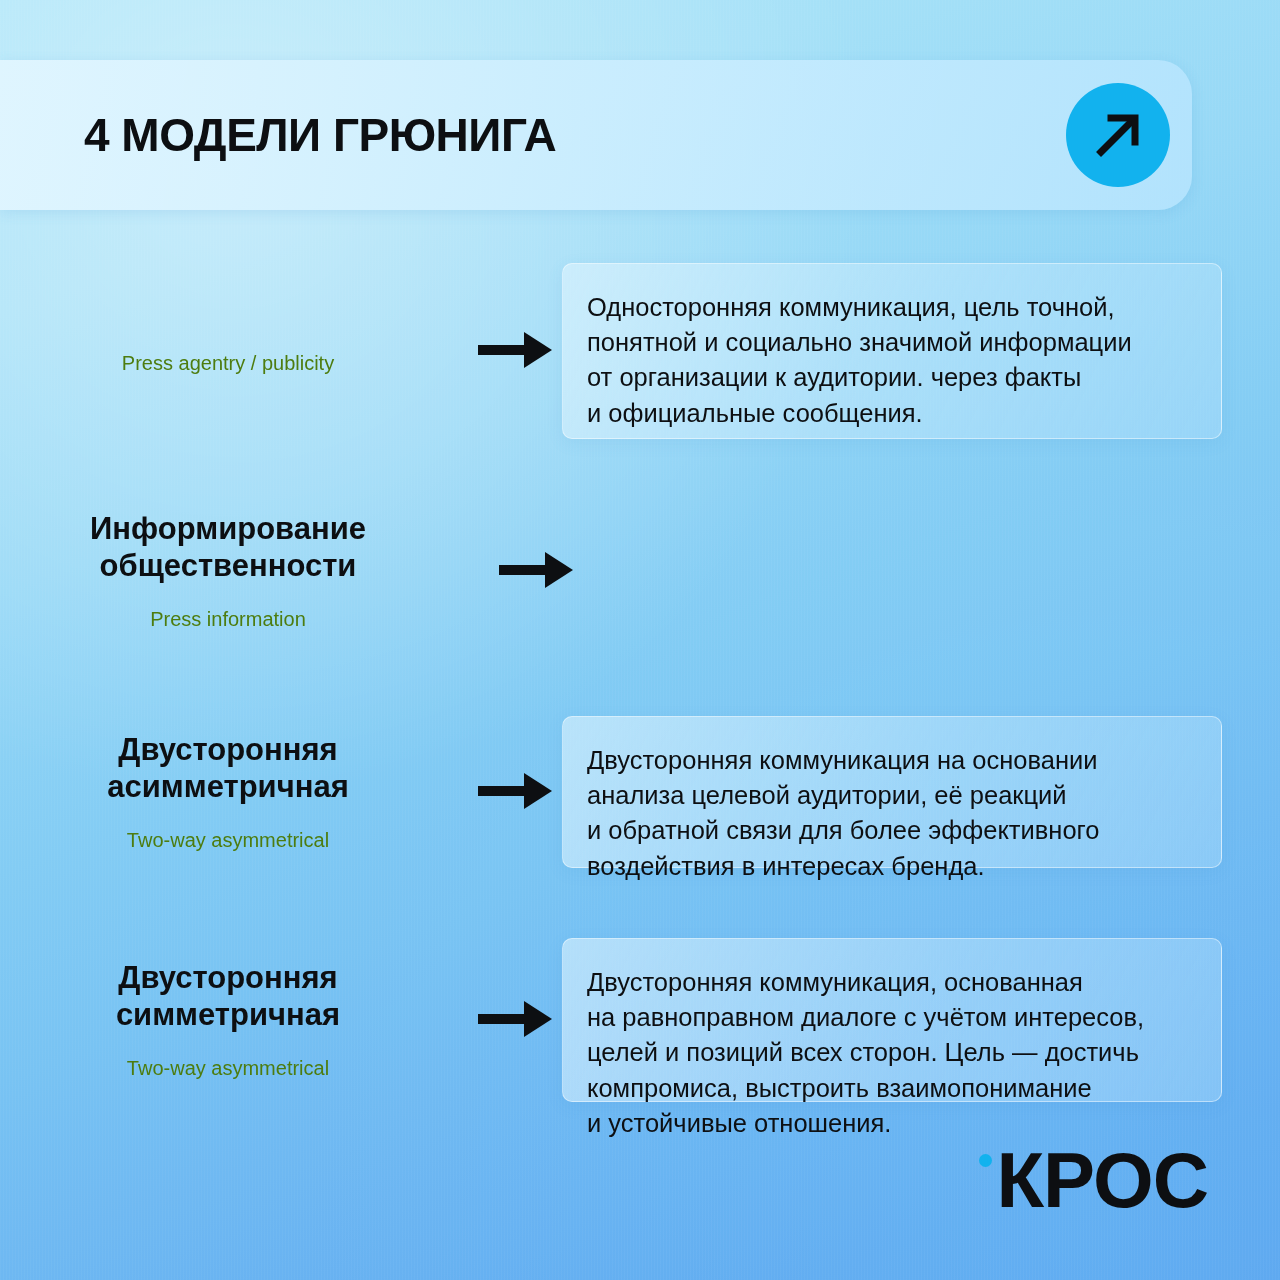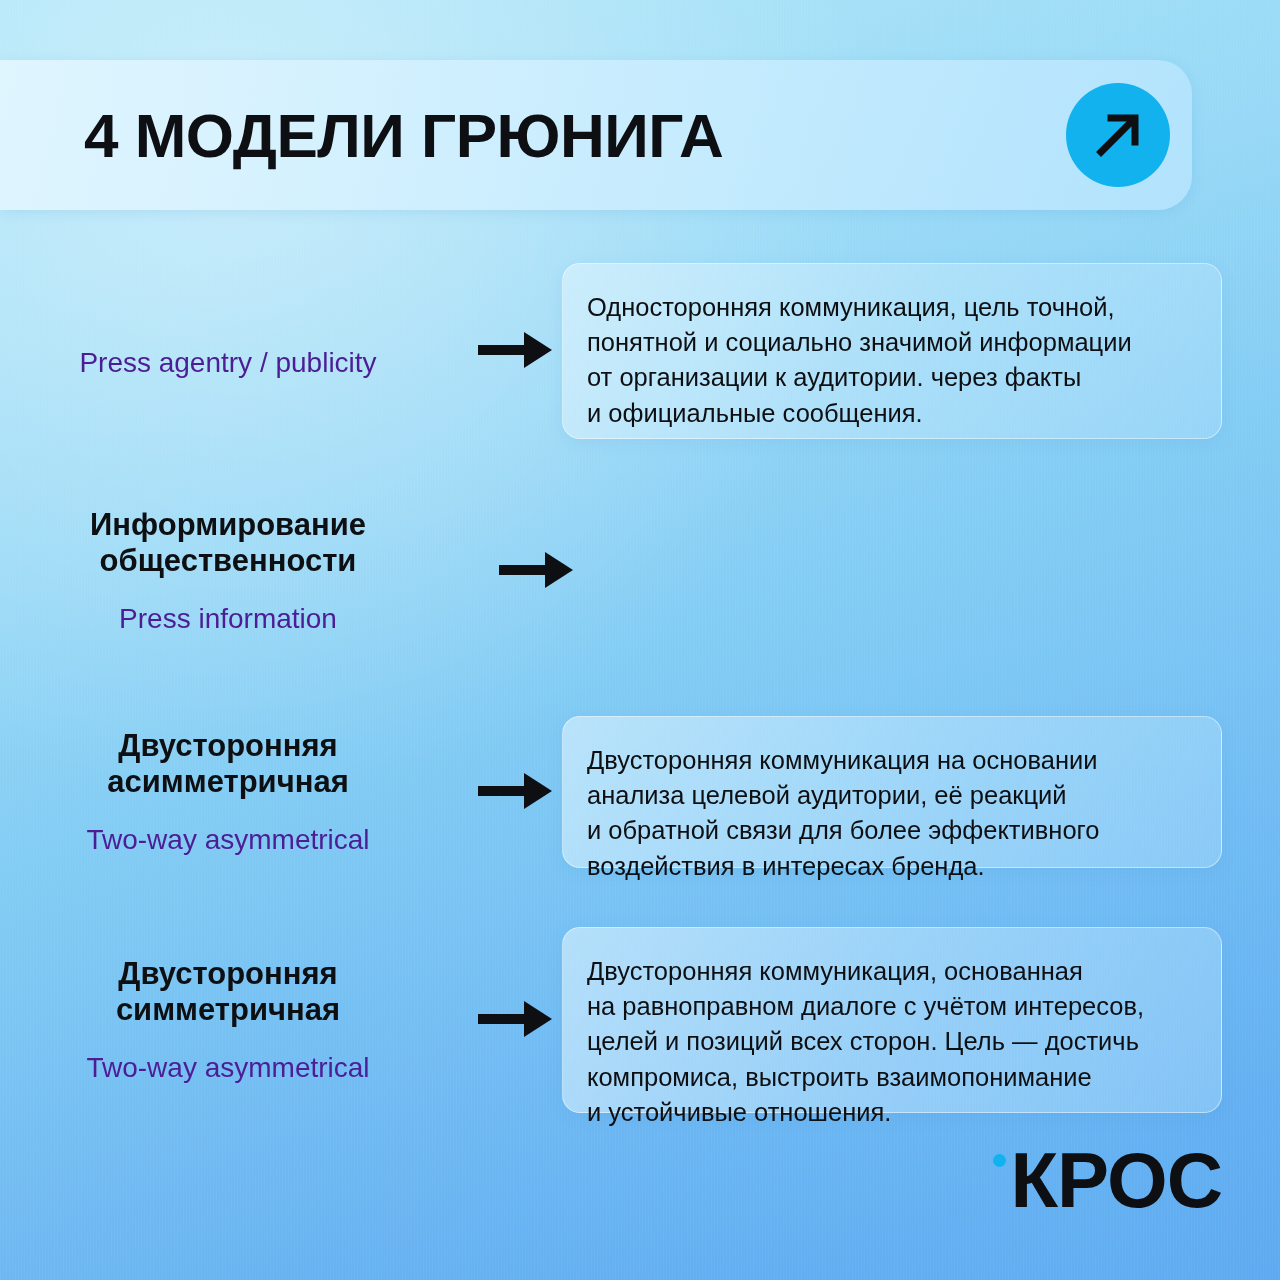--- a/index.html
+++ b/index.html
@@ -53,21 +53,21 @@
     border-bottom-right-radius: 34px;
     background: linear-gradient(100deg, rgba(226,246,255,0.92) 0%, rgba(207,239,255,0.86) 45%, rgba(186,230,255,0.78) 100%);
     box-shadow: 0 3px 14px rgba(60,140,210,0.14);
     display: flex;
     align-items: center;
     justify-content: space-between;
     box-sizing: border-box;
     padding: 0 22px 0 84px;
   }
   .header-title {
-    font-size: 62px;
+    font-size: 46px;
     font-weight: 800;
     letter-spacing: -0.5px;
     color: #0d0f12;
     white-space: nowrap;
   }
   .header-badge {
     width: 104px;
     height: 104px;
     border-radius: 50%;
     background: #12b2ee;
@@ -100,58 +100,58 @@
     color: #0d0f12;
   }
   .label .ru {
     font-size: 31px;
     font-weight: 700;
     line-height: 1.17;
     white-space: pre-line;
   }
   .label .en {
     margin-top: 24px;
-    font-size: 28px;
+    font-size: 20px;
     font-weight: 400;
     line-height: 1.15;
-    color: #4c1d95;
+    color: #4d7c0f;
   }
 
   .arrow {
     width: 92px;
     flex: 0 0 auto;
     display: flex;
     align-items: center;
     justify-content: center;
   }
   .arrow svg { display: block; }
 
   .card {
     flex: 0 0 auto;
     width: 660px;
-    border-radius: 18px;
+    border-radius: 10px;
     background: linear-gradient(115deg, rgba(225,245,255,0.58) 0%, rgba(205,237,255,0.42) 55%, rgba(190,230,255,0.34) 100%);
     border: 1px solid rgba(255,255,255,0.45);
     box-shadow: 0 4px 16px rgba(60,140,210,0.10);
     box-sizing: border-box;
     padding: 26px 26px 26px 24px;
     color: #0d0f12;
     font-size: 25.5px;
     line-height: 1.38;
     white-space: pre-line;
   }
   .row-1 .card { height: 176px; }
   .row-2 .card { height: 172px; }
   .row-3 .card { height: 152px; }
-  .row-4 .card { height: 186px; }
+  .row-4 .card { height: 164px; }
 
   
   .logo {
     position: absolute;
-    right: 58px;
+    right: 72px;
     bottom: 62px;
     display: flex;
     align-items: flex-start;
   }
   .logo-dot {
     width: 13px;
     height: 13px;
     border-radius: 50%;
     background: #12b2ee;
     margin-top: 12px;

